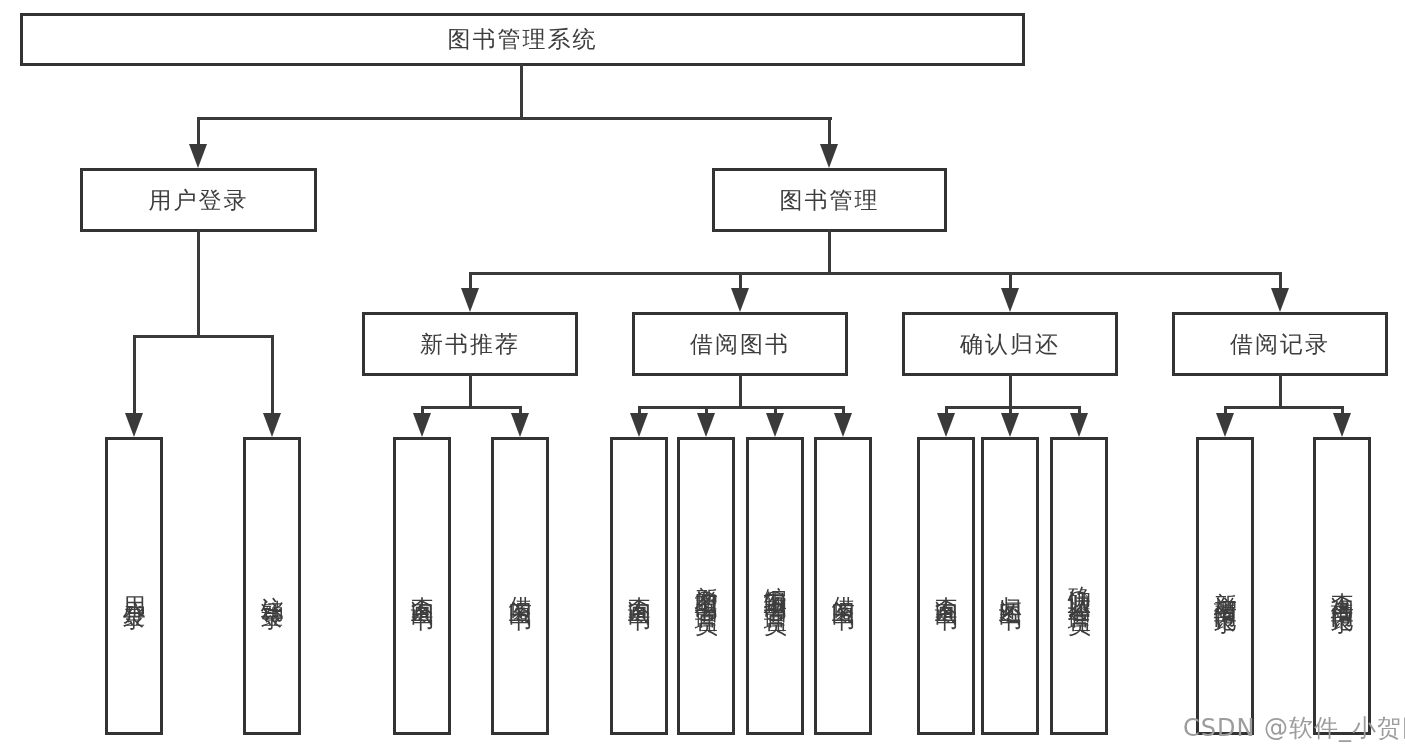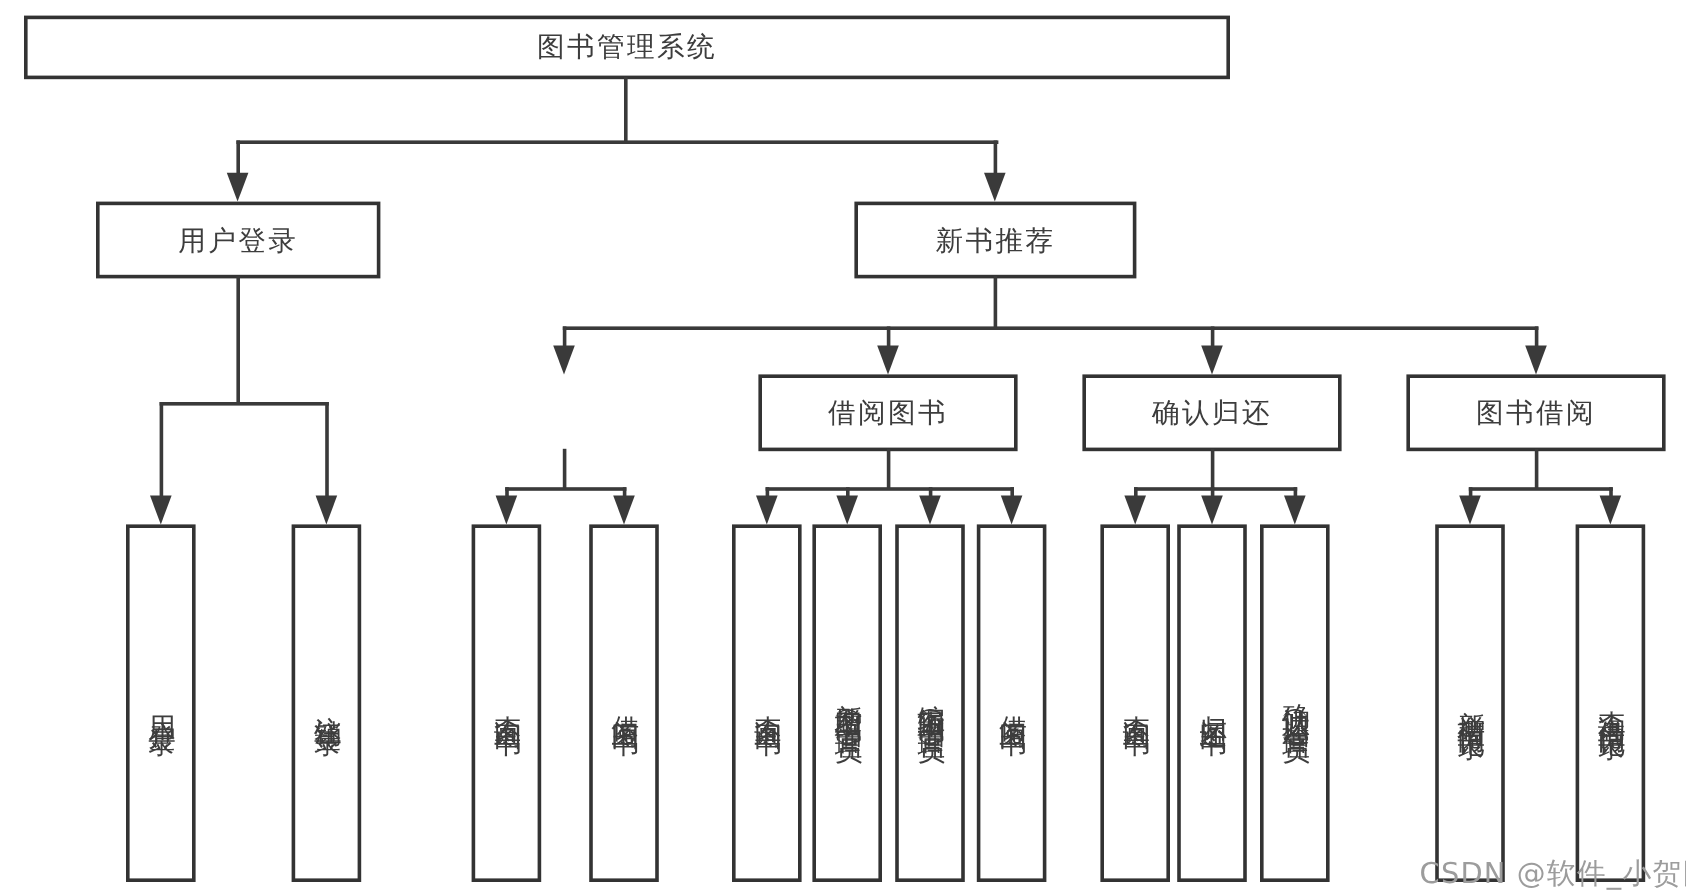--- a/index.html
+++ b/index.html
@@ -42,34 +42,37 @@
 
   <div class="box hbox" style="left:20px;top:13px;width:1005px;height:53px">
     <span>图书管理系统</span>
   </div>
 
   <div class="box hbox" style="left:80px;top:168px;width:237px;height:64px">
     <span>用户登录</span>
   </div>
 
   <div class="box hbox" style="left:712px;top:168px;width:235px;height:64px">
+    <span>图书管理</span>
+  </div>
+
+  <div class="box hbox" style="left:362px;top:312px;width:216px;height:64px">
     <span>新书推荐</span>
   </div>
-
 
   <div class="box hbox" style="left:632px;top:312px;width:216px;height:64px">
     <span>借阅图书</span>
   </div>
 
   <div class="box hbox" style="left:902px;top:312px;width:216px;height:64px">
     <span>确认归还</span>
   </div>
 
   <div class="box hbox" style="left:1172px;top:312px;width:216px;height:64px">
-    <span>图书借阅</span>
+    <span>借阅记录</span>
   </div>
 
   <div class="box leaf" style="left:105px">
     <span class="vtext">用户登录</span>
   </div>
   <div class="box leaf" style="left:243px">
     <span class="vtext">注销登录</span>
   </div>
 
   <div class="box leaf" style="left:393px">

